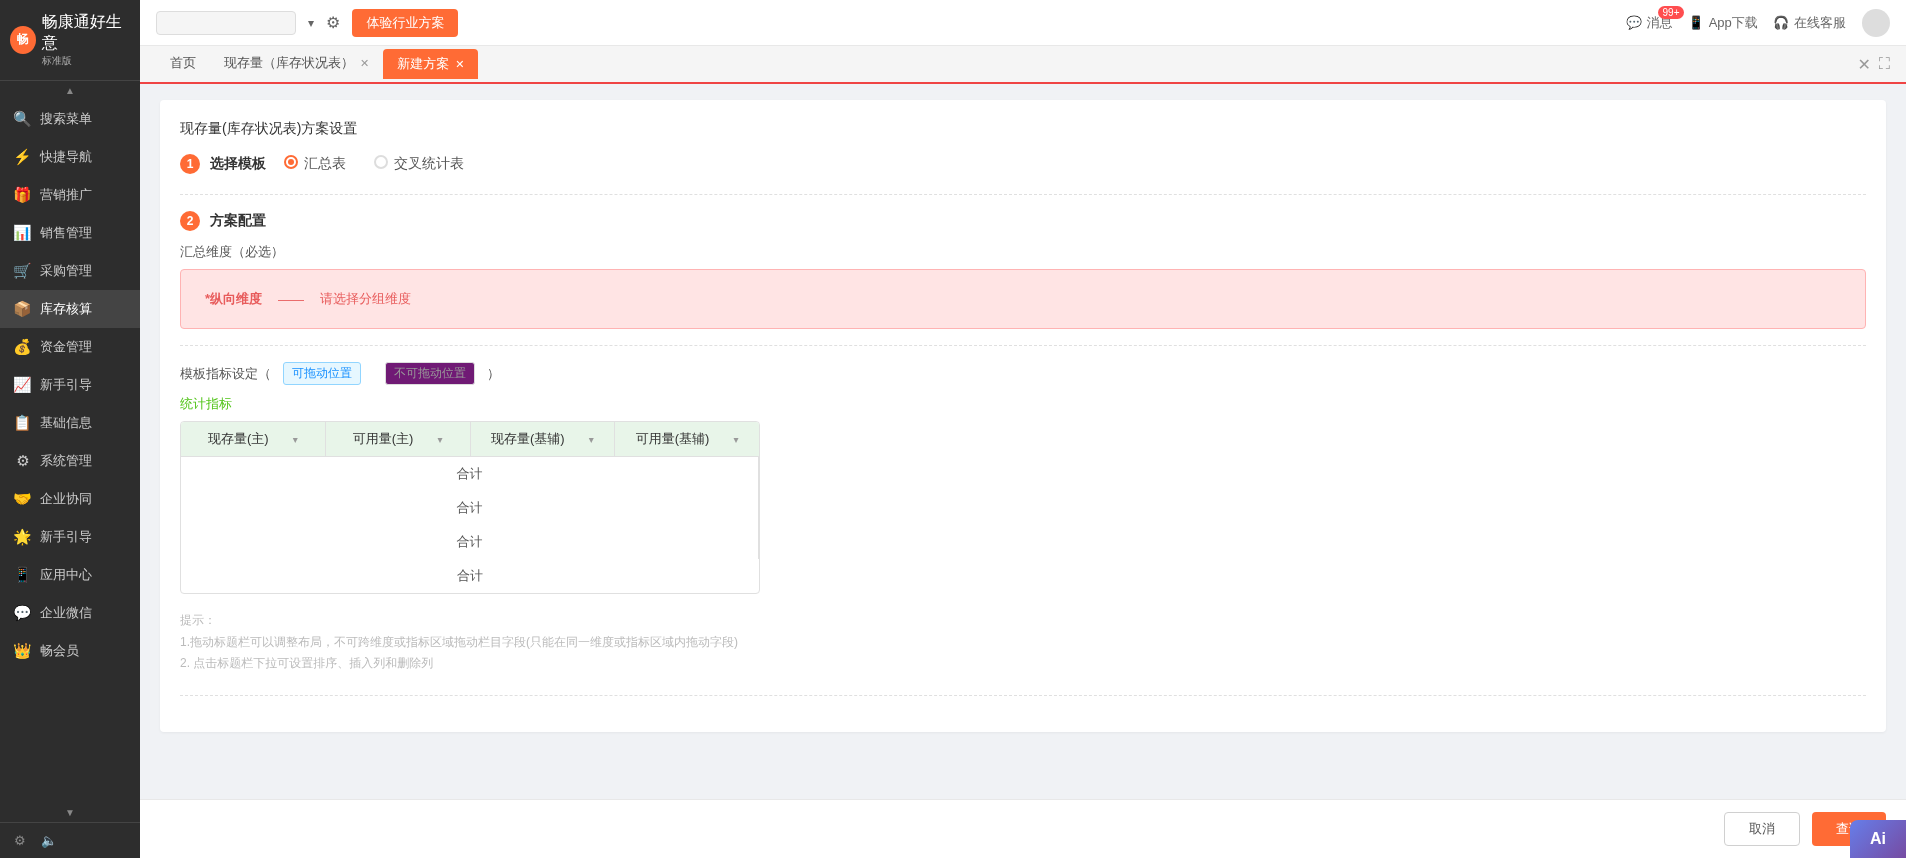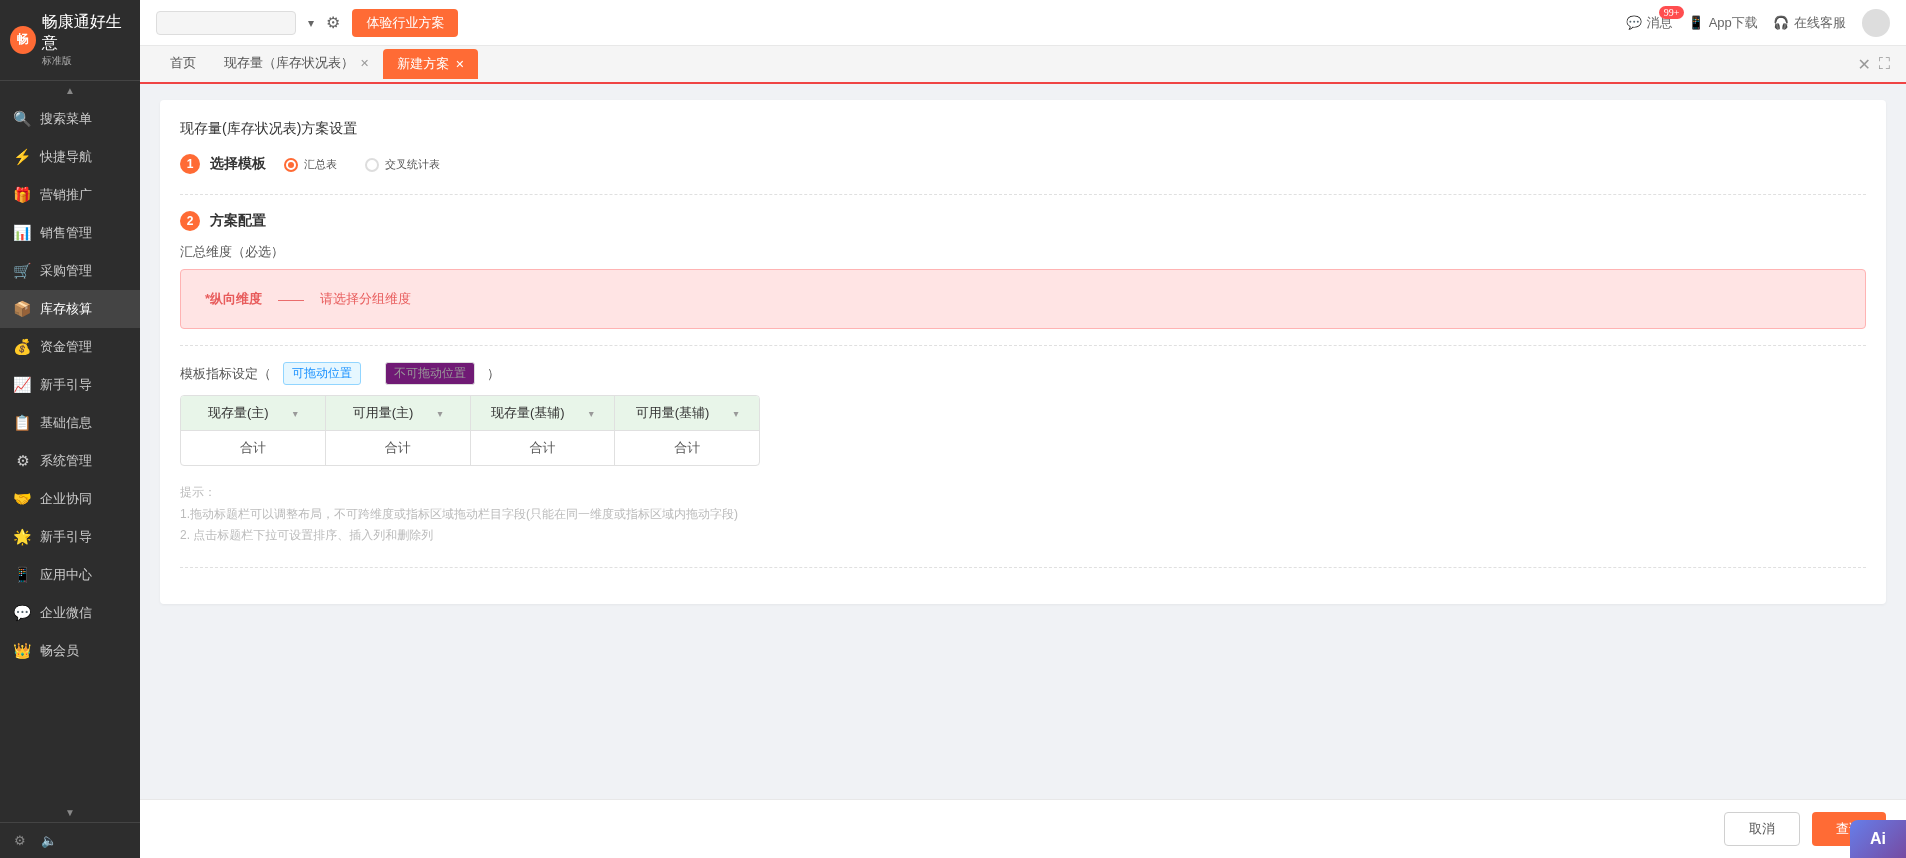--- a/index.html
+++ b/index.html
@@ -69,21 +69,21 @@
     .topbar-dropdown { cursor: pointer; color: #666; font-size: 12px; }
     .topbar-gear { cursor: pointer; color: #666; font-size: 16px; }
     .topbar-btn {
       background: #ff6b35; color: white; border: none; border-radius: 4px;
       padding: 5px 14px; font-size: 13px; cursor: pointer;
     }
     .topbar-right { display: flex; align-items: center; gap: 16px; color: #666; font-size: 13px; }
     .topbar-badge { position: relative; display: inline-flex; align-items: center; gap: 4px; cursor: pointer; }
     .badge-count {
       background: #ff4d4f; color: white; border-radius: 8px;
-      font-size: 10px; padding: 1px 5px; position: absolute; top: -8px; right: -12px; font-family: Liberation Serif, serif;
+      font-size: 10px; padding: 1px 5px; position: absolute; top: -8px; right: -12px;
     }
     .topbar-avatar { width: 28px; height: 28px; background: #ddd; border-radius: 50%; }
 
     
     .tabbar {
       background: #f5f5f5; border-bottom: 2px solid #ef4444;
       display: flex; align-items: center; padding: 0 16px; flex-shrink: 0; height: 38px;
     }
     .tab-item {
       padding: 8px 14px; font-size: 13px; cursor: pointer; color: #555;
@@ -111,21 +111,21 @@
     .step-header { display: flex; align-items: center; gap: 10px; margin-bottom: 12px; }
     .step-badge {
       background: #ff6b35; color: white; border-radius: 50%;
       width: 20px; height: 20px; display: flex; align-items: center; justify-content: center;
       font-size: 12px; font-weight: bold; flex-shrink: 0;
     }
     .step-label { font-size: 14px; color: #333; font-weight: 700; }
 
     
     .radio-group { display: flex; align-items: center; gap: 20px; }
-    .radio-item { display: flex; align-items: flex-end; gap: 6px; cursor: pointer; font-size: 11px; color: #555; padding-left: 8px; }
+    .radio-item { display: flex; align-items: flex-start; gap: 6px; cursor: pointer; font-size: 14px; color: #555; padding-left: 8px; }
     .radio-circle {
       width: 14px; height: 14px; border-radius: 50%; border: 2px solid #ddd;
       display: flex; align-items: center; justify-content: center;
     }
     .radio-circle.checked { border-color: #ff6b35; }
     .radio-circle.checked::after { content: ''; width: 6px; height: 6px; background: #ff6b35; border-radius: 50%; }
 
     
     .divider { border: none; border-top: 1px dashed #e0e0e0; margin: 16px 0; }
 
@@ -151,21 +151,21 @@
     
     .stats-section-label { color: #52c41a; font-size: 13px; font-weight: 500; margin-bottom: 8px; }
     .stats-table { border: 1px solid #e0e0e0; border-radius: 4px; overflow: hidden; width: 580px; }
     .stats-table-header { display: flex; background: #e8f5e9; }
     .stats-col {
       flex: 1; padding: 8px 12px; display: flex; align-items: center; justify-content: center;
       gap: 24px; font-size: 13px; color: #333; border-right: 1px solid #e0e0e0;
     }
     .stats-col:last-child { border-right: none; }
     .stats-col-dropdown { color: #999; cursor: pointer; font-size: 10px; }
-    .stats-table-row { display: flex; border-top: 1px solid #e0e0e0; }
+    .stats-table-row { display: flex; border-top: 1px solid #e0e0e0; flex-direction: column; }
     .stats-cell {
       flex: 1; padding: 8px 12px; text-align: center; font-size: 13px; color: #555;
       border-right: 1px solid #e0e0e0;
     }
     .stats-cell:last-child { border-right: none; }
 
     
     .tips-section { margin-top: 16px; color: #bbb; font-size: 12px; line-height: 1.8; }
     .tips-title { font-weight: 500; }
 
@@ -370,20 +370,21 @@
 
         <div class="indicator-section">
           <div class="indicator-label">
             <span>模板指标设定（</span>
             <span class="indicator-tag draggable">可拖动位置</span>
             <span></span>
             <span class="indicator-tag no-drag">不可拖动位置</span>
             <span>）</span>
           </div>
 
+          <div class="stats-section-label">统计指标</div>
 
           <div class="stats-table">
             <div class="stats-table-header">
               <div class="stats-col">
                 <span>现存量(主)</span>
                 <span class="stats-col-dropdown">▾</span>
               </div>
               <div class="stats-col">
                 <span>可用量(主)</span>
                 <span class="stats-col-dropdown">▾</span>

